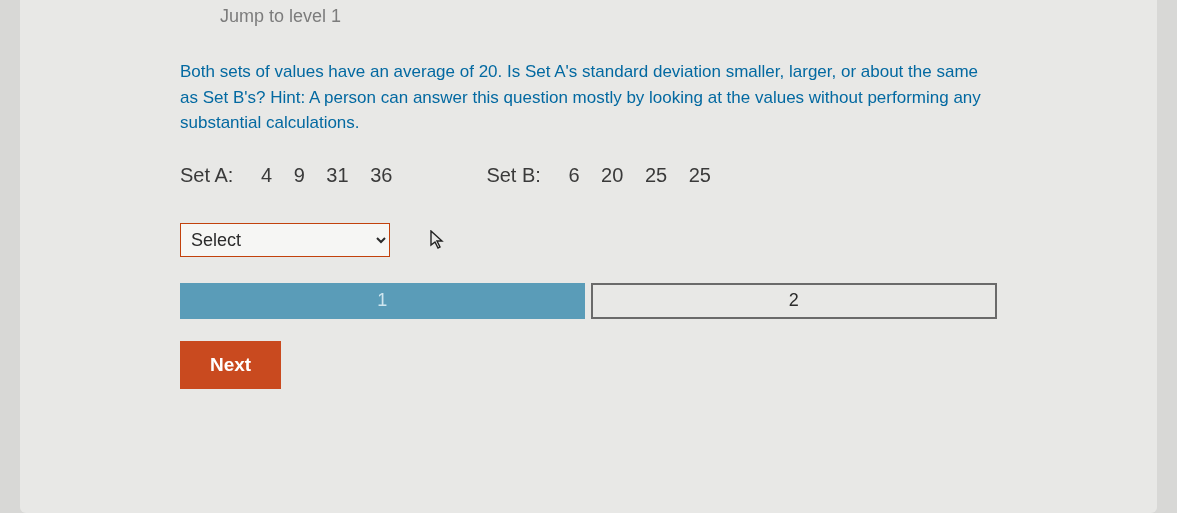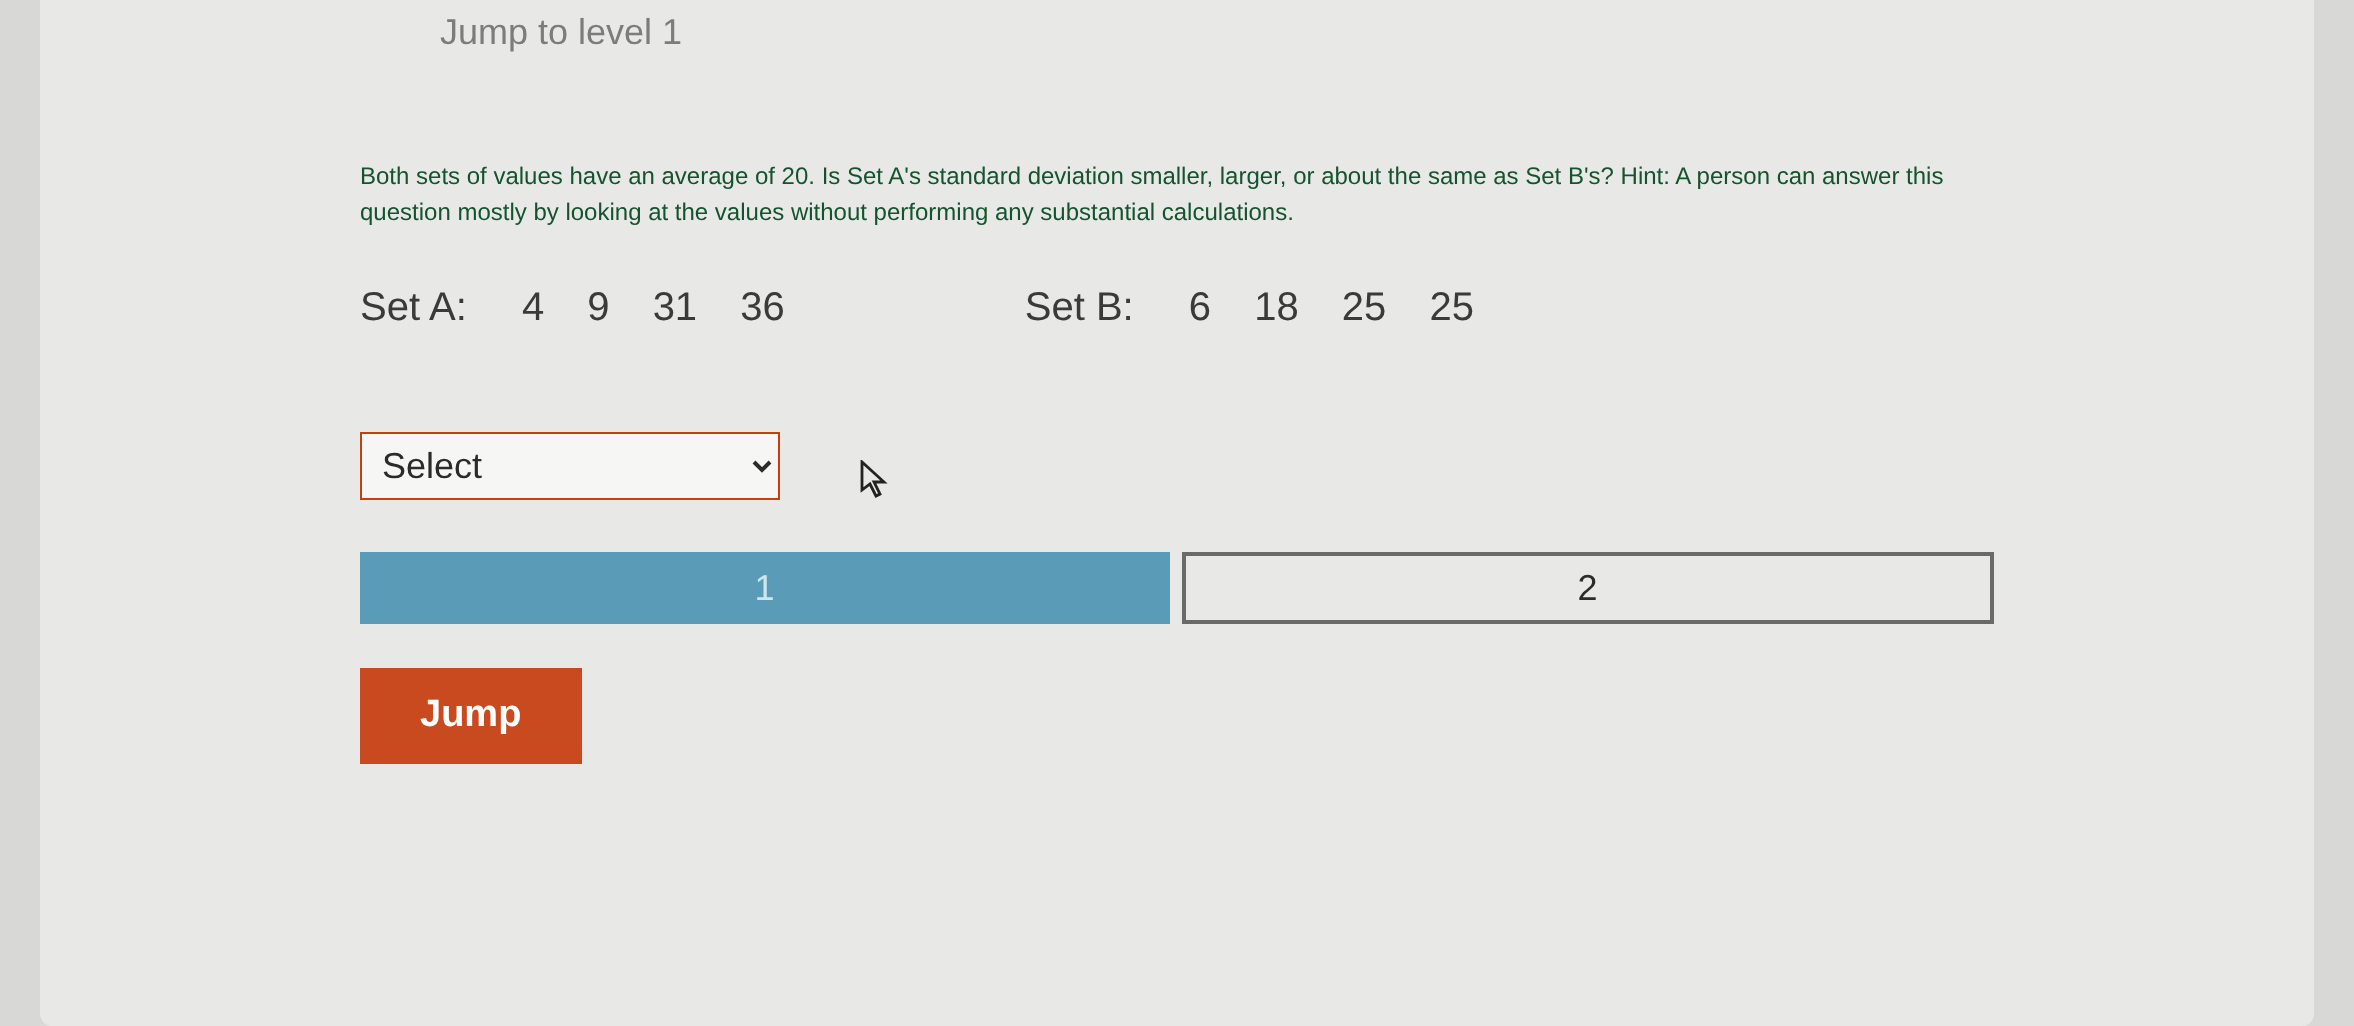--- a/index.html
+++ b/index.html
@@ -31,30 +31,29 @@
       padding-top: 8px;
       padding-left: 40px;
       padding-bottom: 30px;
       text-decoration: none;
       display: inline-block;
       position: relative;
       top: -2px;
       opacity: 0.85;
     }
     .question-text {
-      color: #14532d;
-      font-size: 12px;
+      color: #0369a1;
+      font-size: 17px;
       line-height: 1.5;
       margin-bottom: 28px;
-      margin-top: 20px;
     }
     .sets-row {
       display: flex;
-      gap: 112px;
-      margin-bottom: 50px;
+      gap: 86px;
+      margin-bottom: 36px;
     }
     .set-block {
       color: #3a3a3a;
       font-size: 20px;
     }
     .set-label {
       margin-right: 14px;
     }
     .set-value {
       margin: 0 8px;
@@ -143,21 +142,21 @@
       <div class="set-block">
         <span class="set-label">Set A:</span>
         <span class="set-value">4</span>
         <span class="set-value">9</span>
         <span class="set-value">31</span>
         <span class="set-value">36</span>
       </div>
       <div class="set-block">
         <span class="set-label">Set B:</span>
         <span class="set-value">6</span>
-        <span class="set-value">18</span>
+        <span class="set-value">20</span>
         <span class="set-value">25</span>
         <span class="set-value">25</span>
       </div>
     </div>
 
     <span class="cursor-icon">
       <svg width="16" height="20" viewBox="0 0 16 20">
         <path d="M1 1 L1 15 L5 12 L8 18 L10 17 L7 11 L12 11 Z" fill="none" stroke="#222" stroke-width="1.4"></path>
       </svg>
     </span>
@@ -171,17 +170,17 @@
     <div class="progress-row">
       <div class="progress-step active">
         <span>1</span>
       </div>
       <div class="progress-step inactive">
         <span>2</span>
       </div>
     </div>
 
     <div class="button-row">
-      <button class="action-btn check-btn">Jump</button>
+      <button class="action-btn check-btn">Next</button>
     </div>
 
   </div>
 </div>
 
 </body></html>

